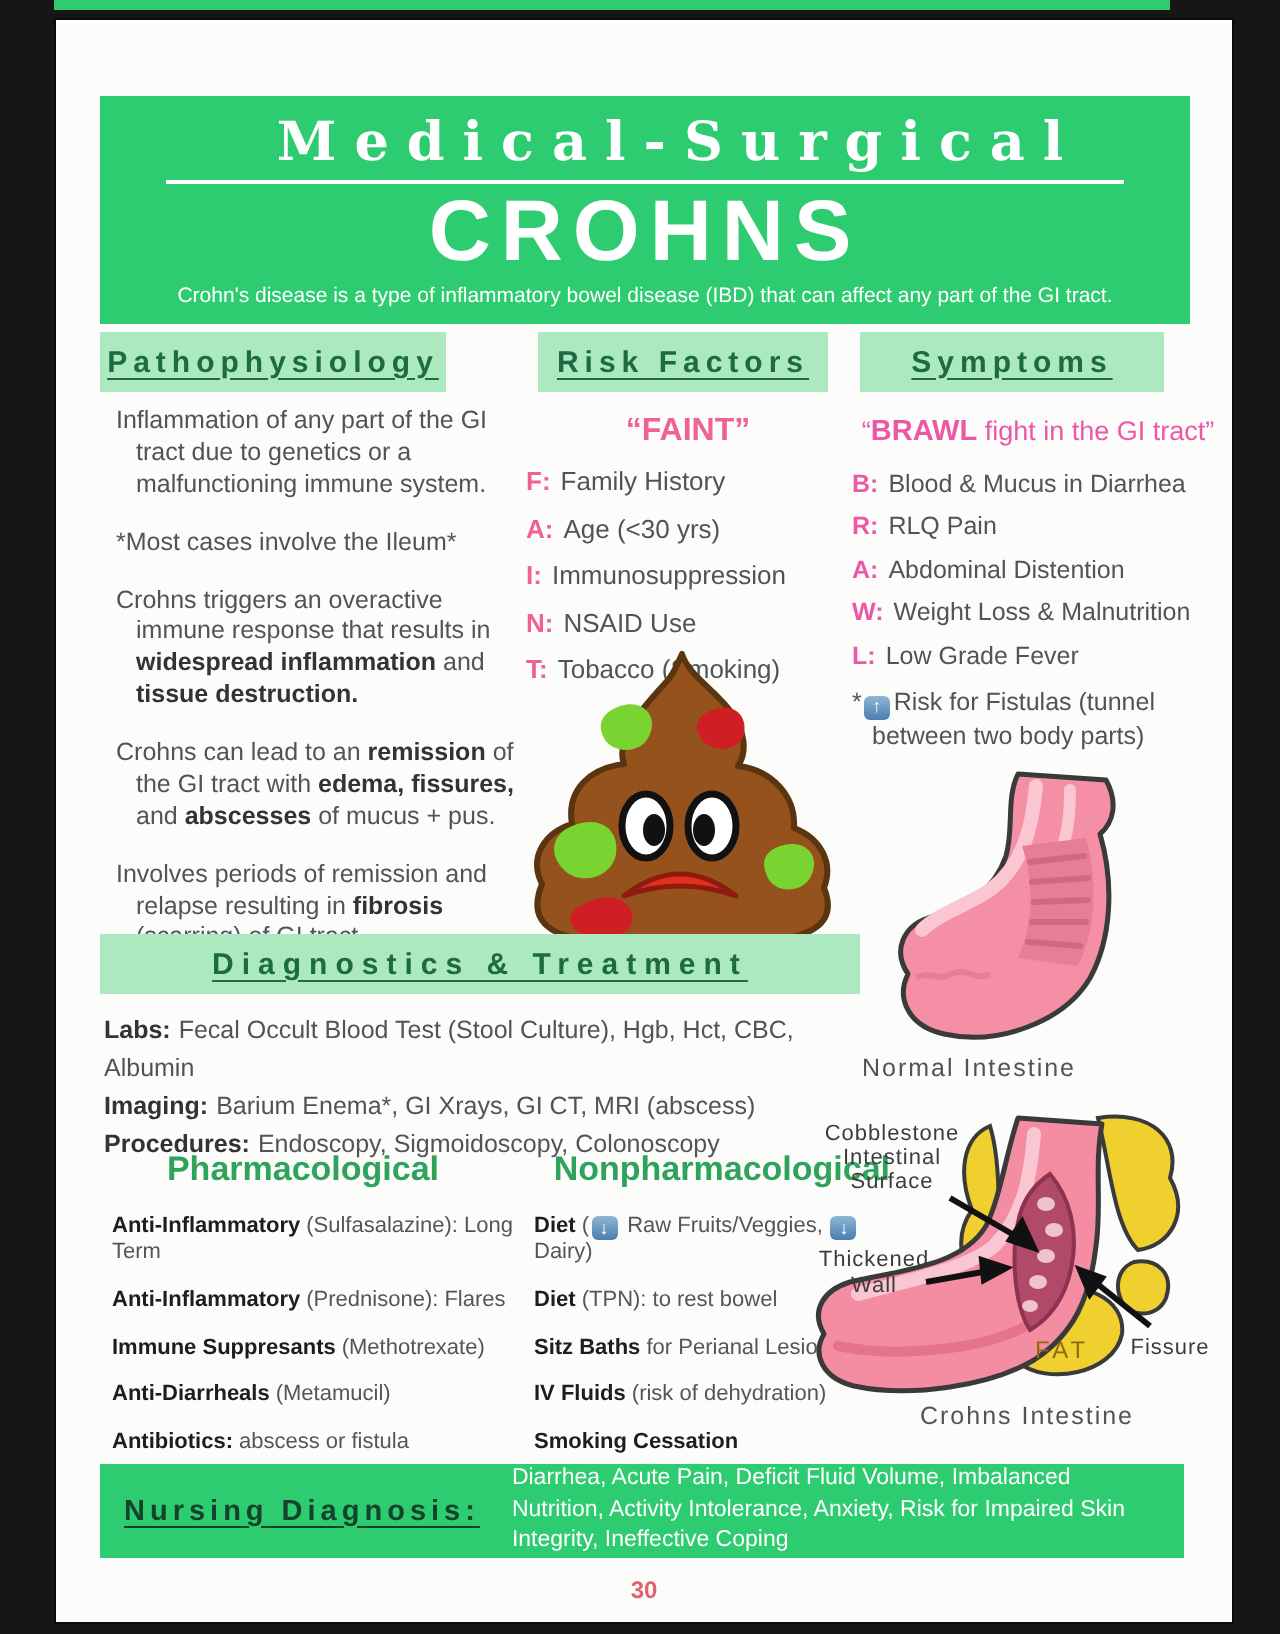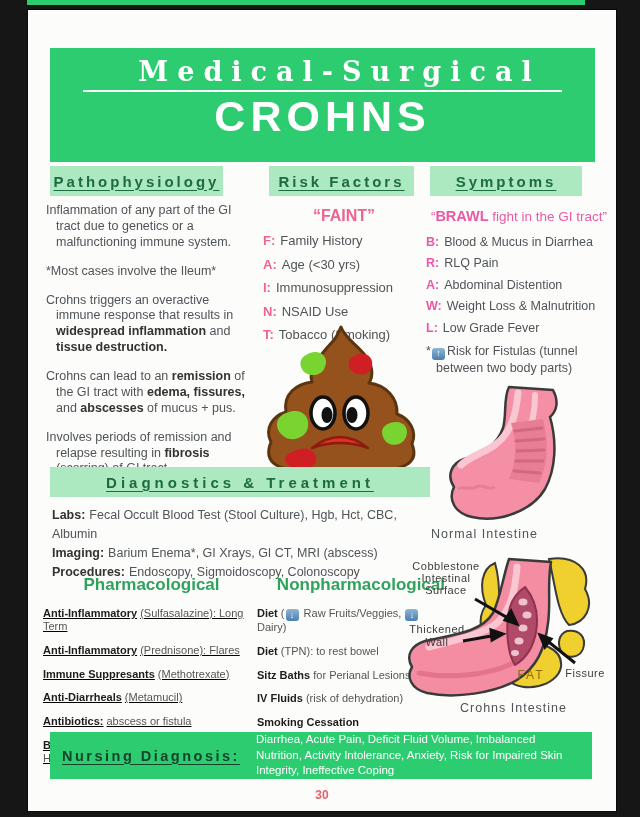--- a/index.html
+++ b/index.html
@@ -35,21 +35,21 @@
   .chip{
     position:absolute;top:157px;height:30px;
     background:var(--light_green,#ace9c1);
     display:flex;align-items:center;justify-content:center;
   }
   .chip span{
     color:var(--dark_green,#1d6b40);font-weight:bold;font-size:15px;
     letter-spacing:3px;text-decoration:underline;text-underline-offset:3px;
   }
   
-  .patho{position:absolute;left:19px;top:194px;width:208px;color:#4f5457;font-size:12.5px;line-height:1.27;}
+  .patho{position:absolute;left:31px;top:194px;width:208px;color:#4f5457;font-size:12.5px;line-height:1.27;}
   .patho p{margin:0 0 13px 0;padding-left:10px;text-indent:-10px;}
   
   .risk{position:absolute;left:236px;top:198px;width:162px;}
   .risk-title{color:var(--pink,#f06292);font-weight:bold;font-size:16px;text-align:center;margin-bottom:8px;}
   .kv{display:flex;font-size:13px;color:#4f5457;margin-bottom:8px;line-height:1.2;}
   .kv .k{font-weight:bold;margin-right:5px;white-space:nowrap;}
   .risk .k{color:var(--pink,#f06292);}
   
   .symp{position:absolute;left:399px;top:198px;width:186px;}
   .symp-title{color:var(--magenta,#ec58a5);font-size:13.5px;text-align:center;line-height:1.35;margin-bottom:8px;}
@@ -75,22 +75,22 @@
     position:absolute;left:23px;top:458px;width:380px;height:30px;
     background:var(--light_green,#ace9c1);
     display:flex;align-items:center;justify-content:center;
   }
   .diag-chip span{color:var(--dark_green,#1d6b40);font-weight:bold;font-size:15px;letter-spacing:4px;text-decoration:underline;text-underline-offset:3px;}
   .diag-rows{position:absolute;left:25px;top:497px;width:392px;font-size:12.5px;color:#4f5457;line-height:1.53;}
   .diag-rows .k{font-weight:bold;color:#333;margin-right:4px;}
   
   .pharm-h{position:absolute;left:23px;top:566px;width:203px;text-align:center;color:#2fa25b;font-size:17px;font-weight:bold;}
   .nonpharm-h{position:absolute;left:228px;top:566px;width:190px;text-align:right;color:#2fa25b;font-size:17px;font-weight:bold;}
-  .pharm{position:absolute;left:16px;top:598px;width:205px;text-decoration:underline;}
-  .nonpharm{position:absolute;left:230px;top:598px;width:188px;}
+  .pharm{position:absolute;left:29px;top:598px;width:205px;}
+  .nonpharm{position:absolute;left:240px;top:598px;width:188px;}
   .trow{font-size:11px;color:#555;margin-bottom:10.5px;line-height:1.2;}
   .trow .k{font-weight:bold;color:#1d1d1d;margin-right:3px;}
   .trow .b{color:#1d1d1d;}
   
   .nursing{
     position:absolute;left:23px;top:723px;width:542px;height:47px;
     background:var(--green,#2ecc71);display:flex;align-items:center;
   }
   .nursing-label{
     color:#14432b;font-weight:bold;font-size:14.5px;letter-spacing:2.5px;
@@ -106,20 +106,21 @@
 <body>
 
 <div class="top-strip"></div>
 
 <div class="page">
 
   <div class="hdr">
     <div class="hdr-kicker">Medical-Surgical</div>
     <div class="hdr-rule"></div>
     <div class="hdr-title">CROHNS</div>
+    <div class="hdr-sub">Crohn's disease is a type of inflammatory bowel disease (IBD) that can affect any part of the GI tract.</div>
   </div>
 
   <div class="chip" style="left:23px;width:173px;">
     <span>Pathophysiology</span>
   </div>
   <div class="chip" style="left:242px;width:145px;">
     <span>Risk Factors</span>
   </div>
   <div class="chip" style="left:403px;width:152px;">
     <span>Symptoms</span>

